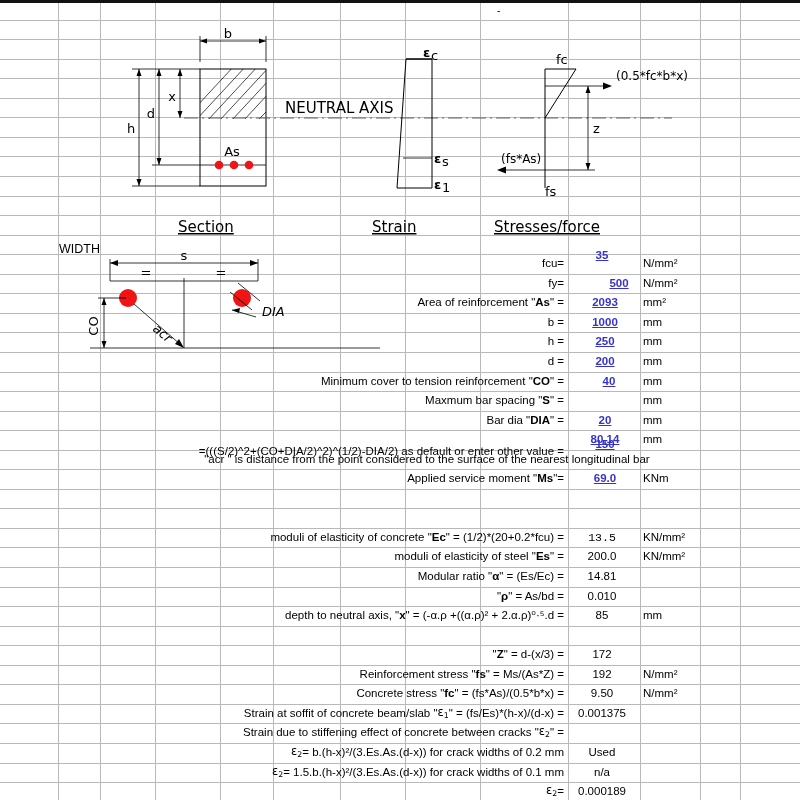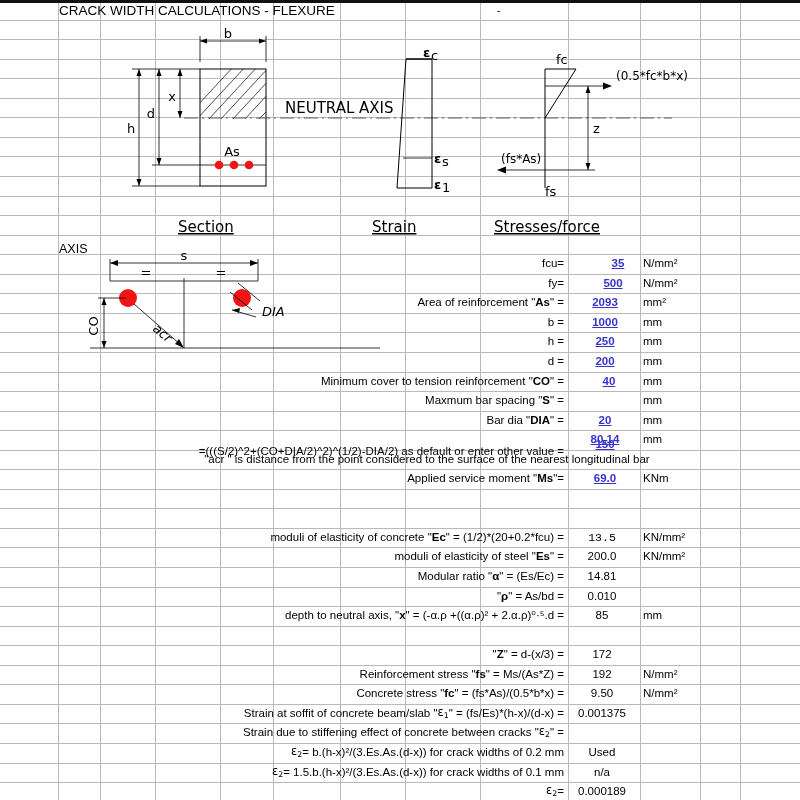--- a/index.html
+++ b/index.html
@@ -91,24 +91,23 @@
       <div class="vline" style="left:273px;top:3px;height:797px;"></div>
       <div class="vline" style="left:340px;top:3px;height:797px;"></div>
       <div class="vline" style="left:405px;top:3px;height:797px;"></div>
       <div class="vline" style="left:480px;top:3px;height:797px;"></div>
       <div class="vline" style="left:568px;top:3px;height:797px;"></div>
       <div class="vline" style="left:640px;top:3px;height:797px;"></div>
       <div class="vline" style="left:700px;top:3px;height:797px;"></div>
       <div class="vline" style="left:740px;top:3px;height:797px;"></div>
     </div>
 
-  <div class="cell l title" style="left:59px;top:2px;width:420px;height:17px;">CRACK WIDTH CALCULATIONS - FLEXURE</div>
   <div class="cell l" style="left:497px;top:3px;width:30px;height:16px;font-size:10px;">-</div>
 
-  <div class="cell l sec" style="left:59px;top:240px;width:140px;height:18px;">AXIS</div>
+  <div class="cell l sec" style="left:59px;top:240px;width:140px;height:18px;">WIDTH</div>
 
   <svg width="800" height="240">
 
     <rect class="ln" x="200" y="69" width="66" height="117"></rect>
 
     <clipPath id="cz">
         <rect x="200" y="69" width="66" height="50"></rect>
       </clipPath>
     <g clip-path="url(#cz)">
       <line class="hatch" x1="196" y1="120" x2="247" y2="65"></line>
@@ -228,24 +227,24 @@
 
     <line class="thin" x1="150" y1="44" x2="172" y2="62"></line>
     <line class="thin" x1="158" y1="35" x2="180" y2="53"></line>
     <line class="thin" x1="152" y1="62" x2="176" y2="69"></line>
     <polygon points="152,62 160,60 159,65" fill="#000"></polygon>
     <text class="dlab" x="182" y="68" font-style="italic">DIA</text>
   </svg>
 
   <div id="rows">
       <div class="cell r" style="left: 58px; top: 255px; width: 506px; height: 17.55px; padding-right: 3px;">fcu=</div>
-      <div class="cell c blue" style="left: 568px; top: 255px; width: 68px; height: 17.55px; padding-left: 16px;">35</div>
+      <div class="cell c blue" style="left: 568px; top: 247px; width: 68px; height: 17.55px; padding-left: 0;">35</div>
       <div class="cell l" style="left: 640px; top: 255px; width: 56px; height: 17.55px; padding-left: 3px;">N/mm²</div>
       <div class="cell r" style="left: 58px; top: 275px; width: 506px; height: 17.55px; padding-right: 3px;">fy=</div>
-      <div class="cell c blue" style="left: 568px; top: 275px; width: 68px; height: 17.55px; padding-left: 11px;">500</div>
+      <div class="cell c blue" style="left: 568px; top: 275px; width: 68px; height: 17.55px; padding-left: 17px;">500</div>
       <div class="cell l" style="left: 640px; top: 275px; width: 56px; height: 17.55px; padding-left: 3px;">N/mm²</div>
       <div class="cell r" style="left: 58px; top: 294px; width: 506px; height: 17.55px; padding-right: 3px;">Area of reinforcement " <b>As</b> " =</div>
       <div class="cell c blue" style="left: 568px; top: 294px; width: 68px; height: 17.55px; padding-left: 3px;">2093</div>
       <div class="cell l" style="left: 640px; top: 294px; width: 56px; height: 17.55px; padding-left: 3px;">mm²</div>
       <div class="cell r" style="left: 58px; top: 314px; width: 506px; height: 17.55px; padding-right: 3px;">b =</div>
       <div class="cell c blue" style="left: 568px; top: 314px; width: 68px; height: 17.55px; padding-left: 3px;">1000</div>
       <div class="cell l" style="left: 640px; top: 314px; width: 56px; height: 17.55px; padding-left: 3px;">mm</div>
       <div class="cell r" style="left: 58px; top: 333px; width: 506px; height: 17.55px; padding-right: 3px;">h =</div>
       <div class="cell c blue" style="left: 568px; top: 333px; width: 68px; height: 17.55px; padding-left: 3px;">250</div>
       <div class="cell l" style="left: 640px; top: 333px; width: 56px; height: 17.55px; padding-left: 3px;">mm</div>

